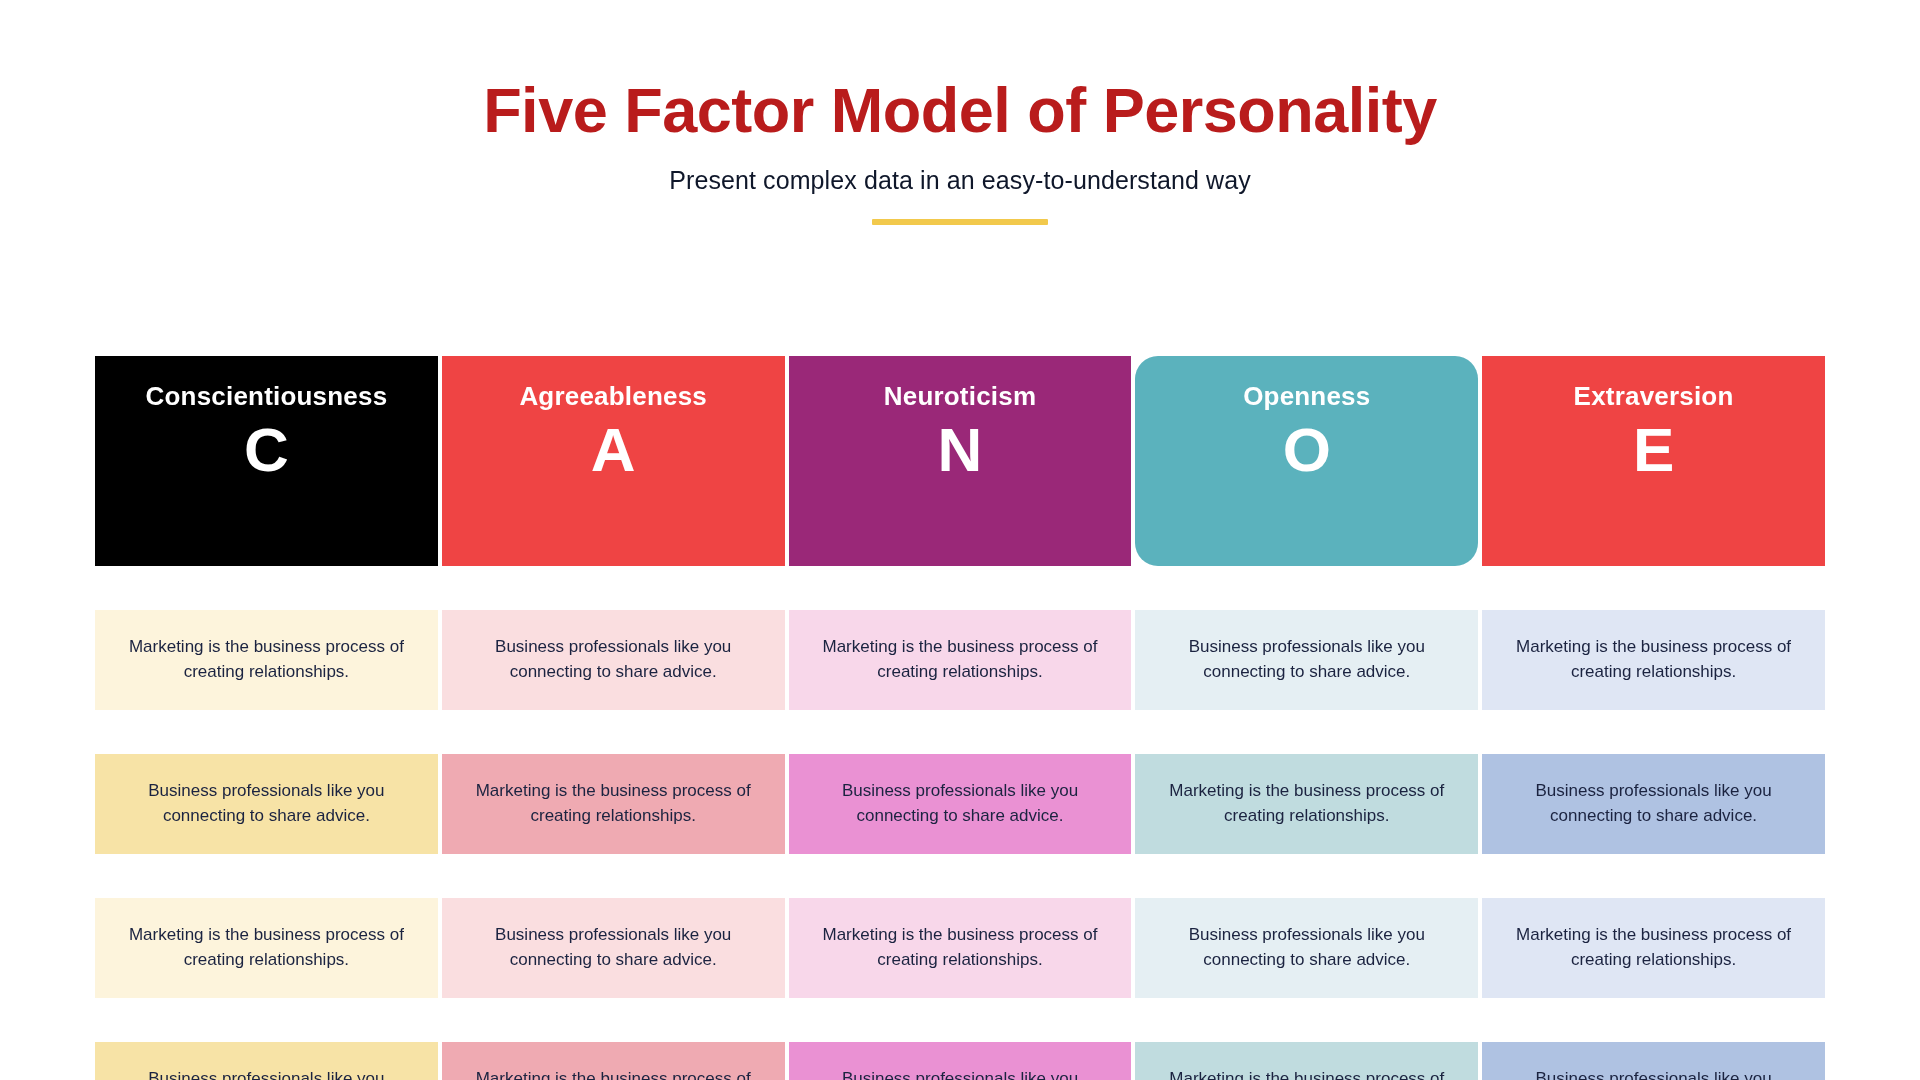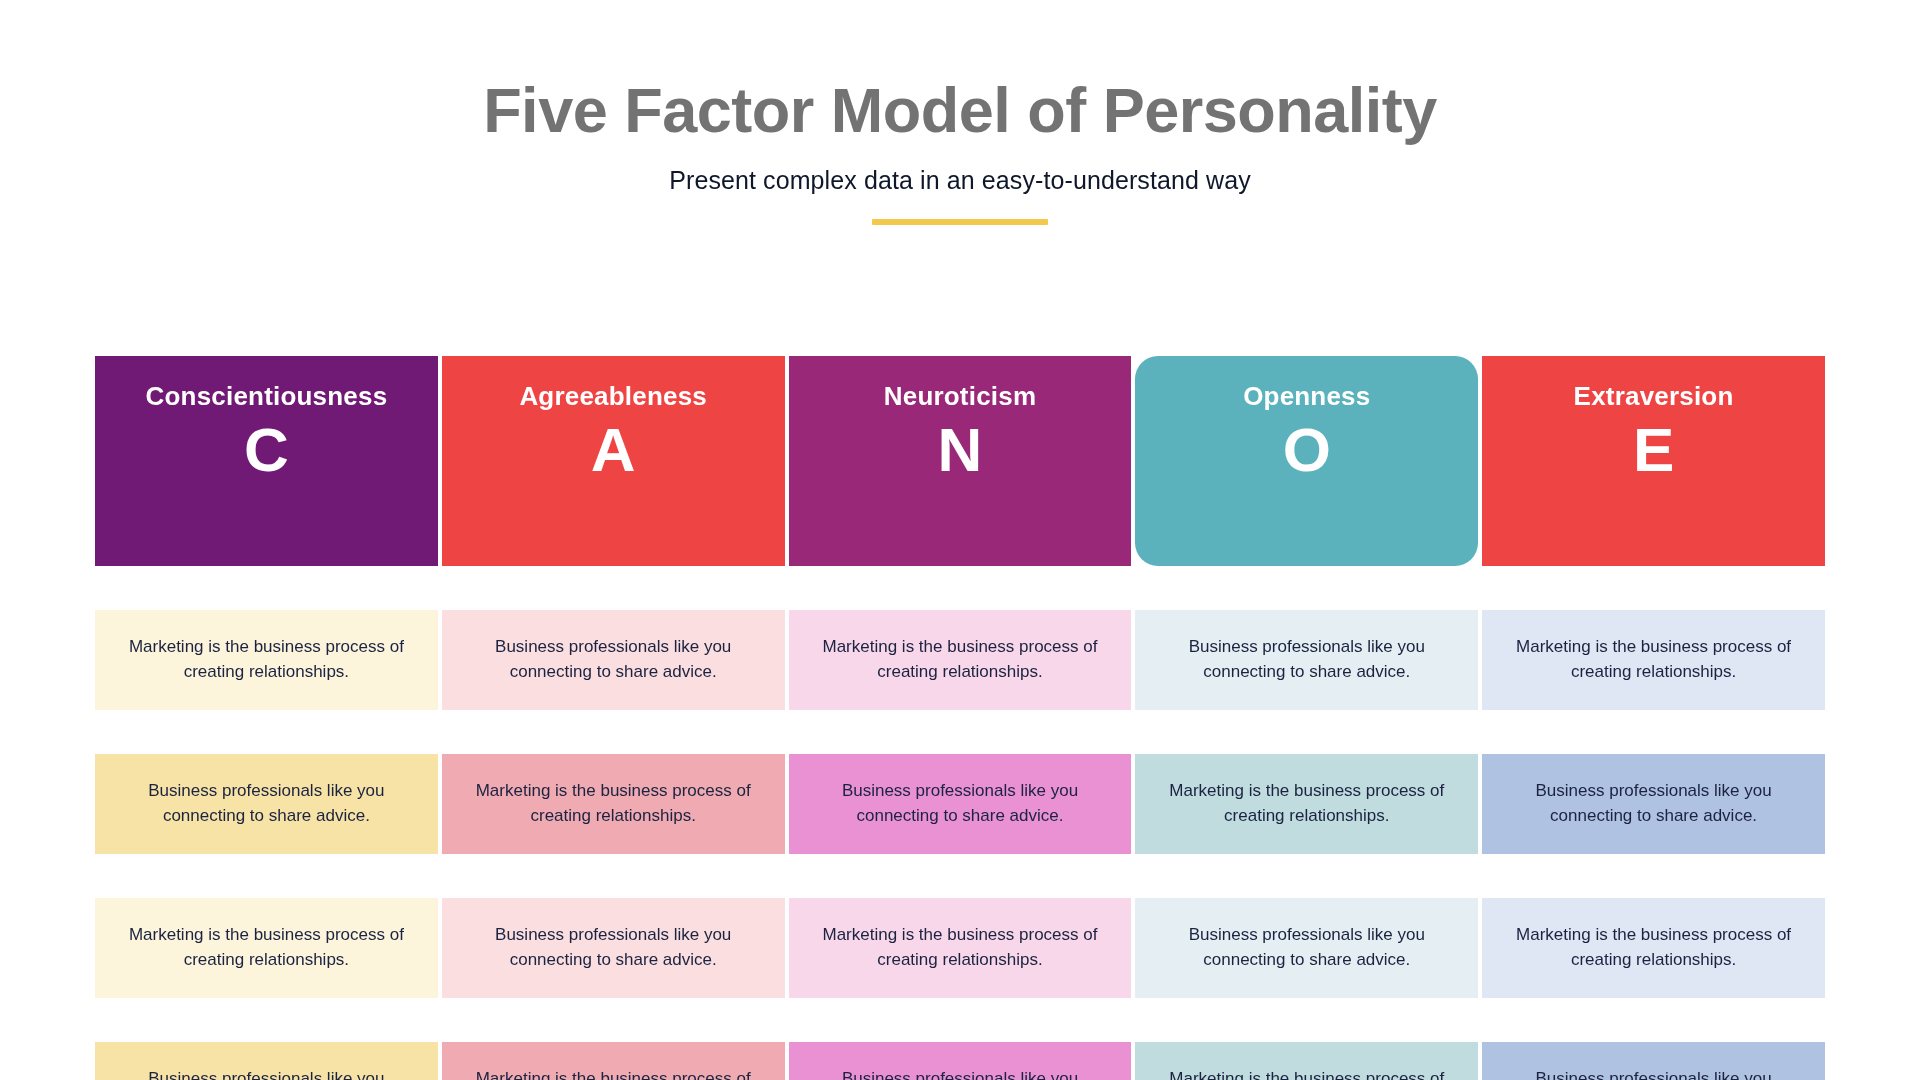--- a/index.html
+++ b/index.html
@@ -24,21 +24,21 @@
     position: absolute;
     top: 76px;
     left: 0;
     width: 1920px;
     text-align: center;
   }
 
   .slide-title {
     font-size: 63px;
     font-weight: bold;
-    color: #737373;
+    color: #b91c1c;
     letter-spacing: -0.5px;
     line-height: 1.08;
     white-space: nowrap;
   }
 
   .slide-subtitle {
     margin-top: 22px;
     font-size: 25px;
     color: #0f172a;
     font-weight: normal;
@@ -123,21 +123,21 @@
   <div class="header-block">
     <div class="slide-title">Five Factor Model of Personality</div>
     <div class="slide-subtitle">Present complex data in an easy-to-understand way</div>
     <div class="title-divider-wrap">
       <div class="title-divider"></div>
     </div>
   </div>
 
   <div class="matrix" id="matrix">
       <div class="col">
-        <div class="col-header" style="background: #701a75;">
+        <div class="col-header" style="background: #000000;">
           <div class="col-title">Conscientiousness</div>
           <div class="col-letter">C</div>
         </div>
         <div class="cell" style="background: rgb(253, 244, 220);">Marketing is the business process of creating relationships.</div>
         <div class="cell" style="background: rgb(247, 227, 166);">Business professionals like you connecting to share advice.</div>
         <div class="cell" style="background: rgb(253, 244, 220);">Marketing is the business process of creating relationships.</div>
         <div class="cell" style="background: rgb(247, 227, 166);">Business professionals like you connecting to share advice.</div>
       </div>
       <div class="col">
         <div class="col-header" style="background: #ef4444;">

